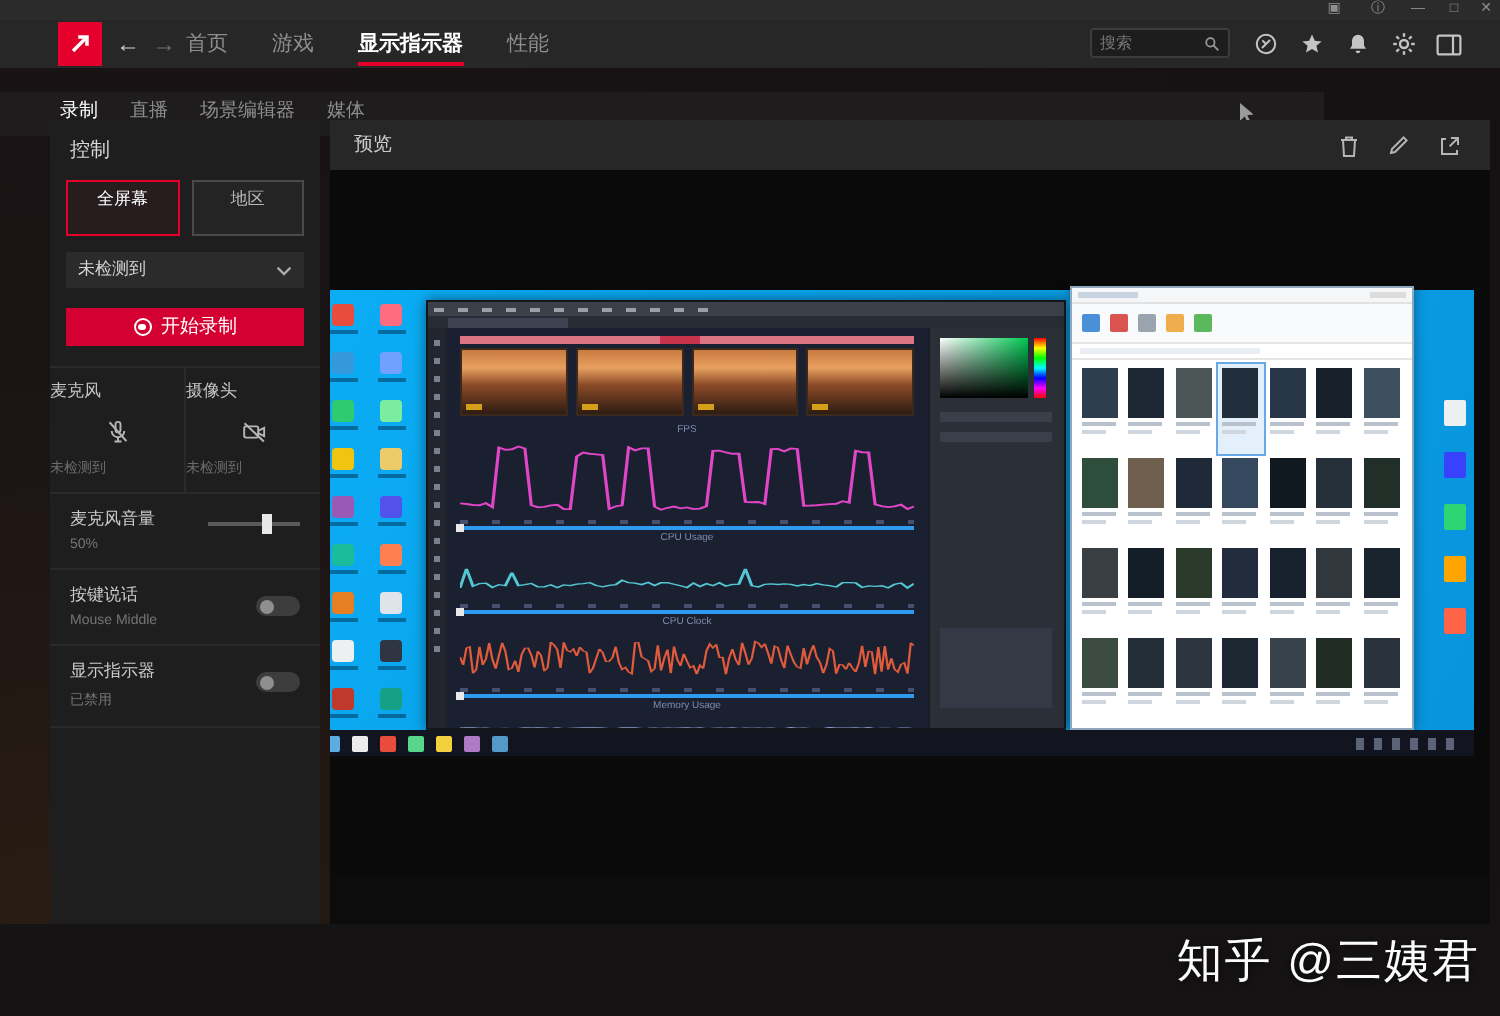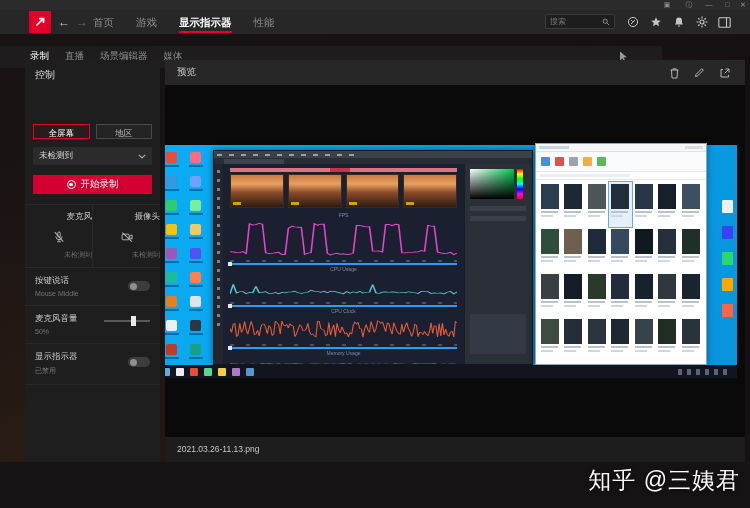--- a/index.html
+++ b/index.html
@@ -26,29 +26,29 @@
   .subnav{position:absolute;left:0;top:34px;width:662px;height:22px;background:#1e1c1c;margin-top:12px;}
   .subtabs{position:absolute;left:30px;top:0;height:22px;display:flex;gap:16px;}
   .subtab{position:relative;height:22px;line-height:20px;font-size:9.5px;color:#8d8d8d;white-space:nowrap;}
   .subtab.active{color:#fff;}
   .subtab.active::after{content:'';position:absolute;left:0;right:0;bottom:2px;height:2px;background:#e4002b;}
   .pinicon{position:absolute;right:34px;top:5px;}
   
   .sidebar{position:absolute;left:25px;top:60px;width:135px;height:429px;background:#1e1e1e;}
   .side-title{padding:8px 10px 6px;font-size:10px;color:#d8d8d8;}
   .cap-btns{display:flex;gap:6px;margin:2px 8px 0;}
-  .cap-btn{flex:1;height:15px;line-height:16px;text-align:center;font-size:8.5px;border:1px solid #4a4a4a;background:#242424;color:#b8b8b8;cursor:pointer;margin-top:34px;}
+  .cap-btn{flex:1;height:28px;line-height:16px;text-align:center;font-size:8.5px;border:1px solid #4a4a4a;background:#242424;color:#b8b8b8;cursor:pointer;}
   .cap-btn.active{border-color:#e4002b;background:#271d1f;color:#fff;}
   .select{margin:8px 8px 0;height:18px;background:#2b2b2b;display:flex;align-items:center;padding:0 6px;font-size:8.5px;color:#d5d5d5;cursor:pointer;}
   .select .lbl{flex:1;}
   .start-btn{margin:10px 8px 0;height:19px;background:#d50032;color:#fff;font-size:9.5px;display:flex;align-items:center;justify-content:center;gap:5px;cursor:pointer;}
   .rec-dot{width:9px;height:9px;border:1.4px solid #fff;border-radius:50%;position:relative;}
   .rec-dot::after{content:'';position:absolute;left:1.8px;top:1.8px;width:3.4px;height:3.4px;background:#fff;border-radius:50%;}
   .devices{margin-top:10px;border-top:1px solid #2a2a2a;border-bottom:1px solid #2a2a2a;display:flex;}
-  .device{flex:1;padding:6px 0 7px;text-align:right;}
+  .device{flex:1;padding:6px 0 7px;text-align:left;}
   .device:first-child{border-right:1px solid #2a2a2a;}
   .dev-label{font-size:8.5px;color:#c4c4c4;}
   .dev-icon{height:18px;margin-top:5px;display:flex;align-items:center;justify-content:center;}
   .dev-status{font-size:7px;color:#6d6d6d;margin-top:4px;}
   .srow{position:relative;border-bottom:1px solid #292929;padding:7px 10px 8px;}
   .srow-label{font-size:8.5px;color:#cbcbcb;display:flex;align-items:center;gap:4px;}
   .srow-sub{font-size:7px;color:#757575;margin-top:3px;}
   .info-circle{width:9px;height:9px;border:1px solid #8a8a8a;border-radius:50%;color:#8a8a8a;font-size:6.5px;line-height:8px;text-align:center;display:inline-block;}
   .slider{position:absolute;right:10px;top:14px;width:46px;height:2px;background:#5a5a5a;}
   .slider-thumb{position:absolute;top:-4px;width:5px;height:10px;background:#e8e8e8;cursor:pointer;}
@@ -251,30 +251,30 @@
               <rect x="2.4" y="4.8" width="8" height="6.4" rx="1" fill="none" stroke="#b5b5b5" stroke-width="1.1"></rect>
               <path d="M10.4 7.4 l3.4-1.8 v4.8 l-3.4-1.8" fill="none" stroke="#b5b5b5" stroke-width="1.1"></path>
               <line x1="2.6" y1="3" x2="13.6" y2="13.4" stroke="#b5b5b5" stroke-width="1.2"></line>
             </svg>
         </div>
         <div class="dev-status">未检测到</div>
       </div>
     </div>
 
     <div class="srow">
-      <div class="srow-label">按键说话</div>
-      <div class="srow-sub">Mouse Middle</div>
-      <div class="toggle"></div>
-    </div>
-    <div class="srow">
       <div class="srow-label">麦克风音量</div>
       <div class="srow-sub">50%</div>
       <div class="slider">
           <div class="slider-thumb" id="volThumb" style="left: calc(62% - 2px);"></div>
         </div>
+    </div>
+    <div class="srow">
+      <div class="srow-label">按键说话</div>
+      <div class="srow-sub">Mouse Middle</div>
+      <div class="toggle"></div>
     </div>
     <div class="srow">
       <div class="srow-label">显示指示器</div>
       <div class="srow-sub">已禁用</div>
       <div class="toggle"></div>
     </div>
 
     <div class="side-footer">
       <span class="lbl">高级设置</span>
       <span class="arr">→</span>
@@ -612,18 +612,17 @@
             <div class="tb-ico" style="background: rgb(231, 76, 60);"></div>
             <div class="tb-ico" style="background: rgb(88, 214, 141);"></div>
             <div class="tb-ico" style="background: rgb(244, 208, 63);"></div>
             <div class="tb-ico" style="background: rgb(175, 122, 197);"></div>
             <div class="tb-ico" style="background: rgb(84, 153, 199);"></div>
             <div class="tb-tray"></div>
           </div>
       </div>
     </div>
 
-    <div class="filename-bar">2021.03.26-11.13.png</div>
   </div>
 
   <div class="bottomstrip"></div>
   <div class="watermark">知乎 @三姨君</div>
 </div>
 
 </body></html>

